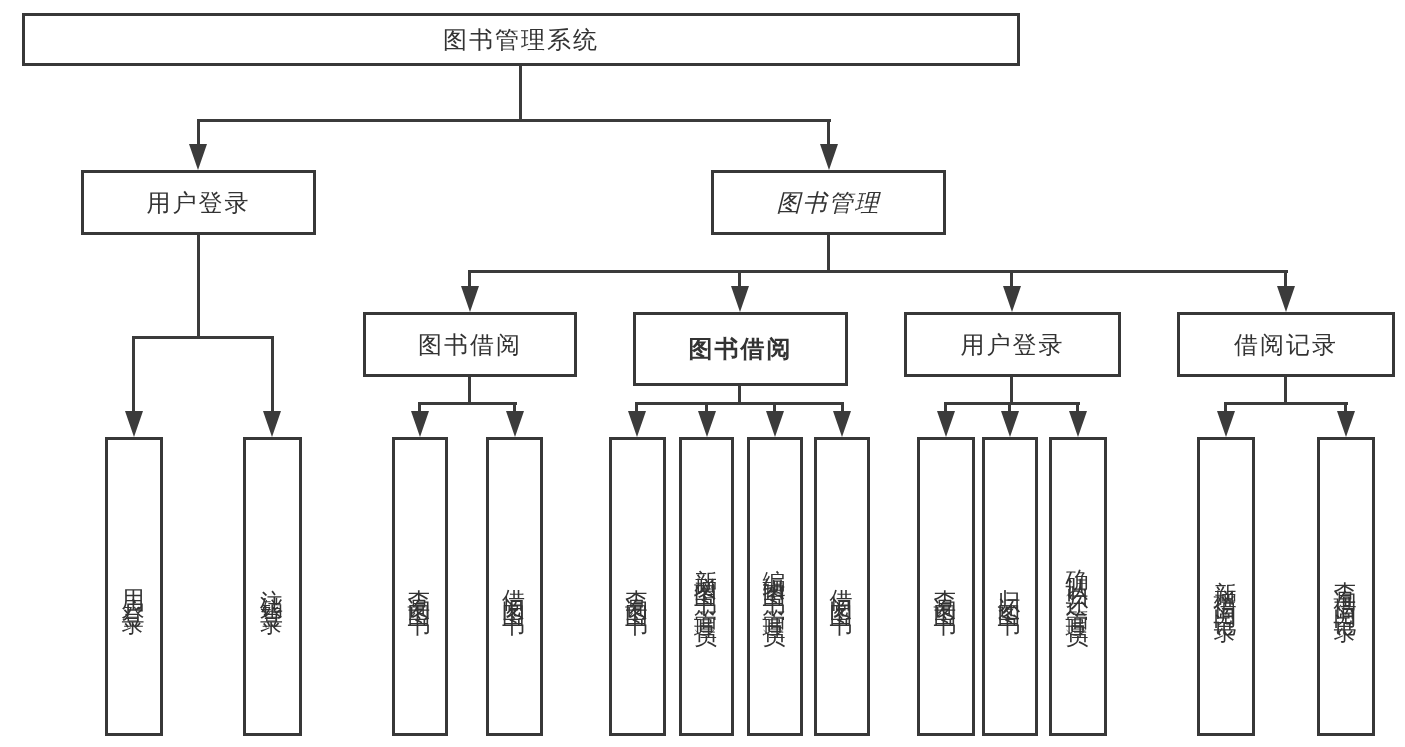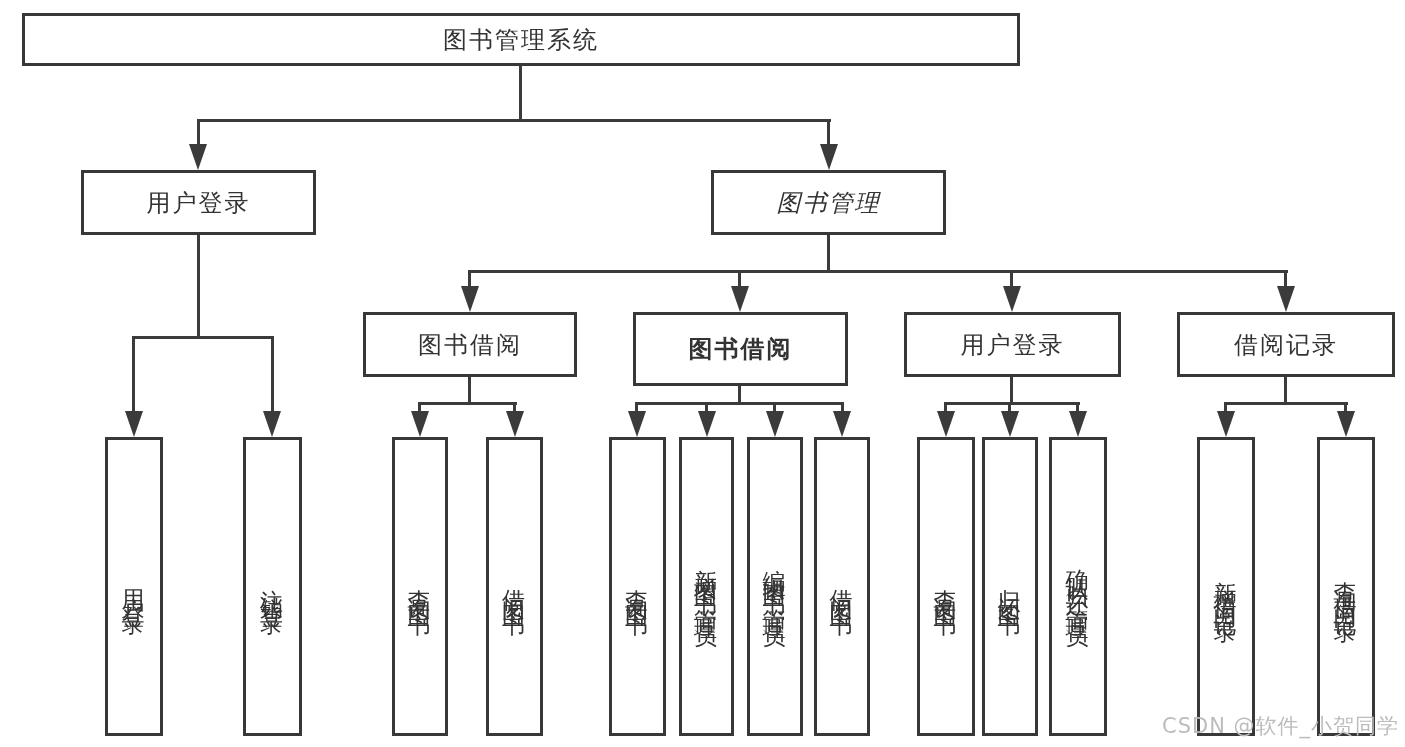--- a/index.html
+++ b/index.html
@@ -177,15 +177,14 @@
     <span>确认归还（管理员）</span>
   </div>
 
   <div class="node leaf" style="left:1197px;top:437px;width:58px;height:299px;">
     <span>新增借阅记录</span>
   </div>
   <div class="node leaf" style="left:1317px;top:437px;width:58px;height:299px;">
     <span>查询借阅记录</span>
   </div>
 
-  <div class="watermark">CSDN @软件_小贺同学</div>
 
 </div>
 
 </body></html>

